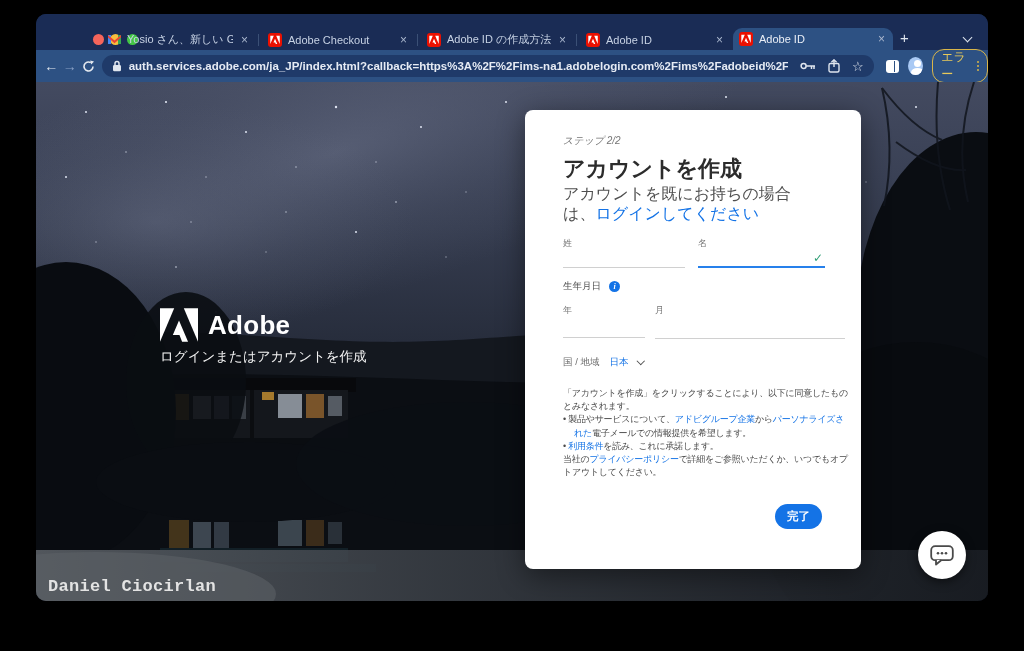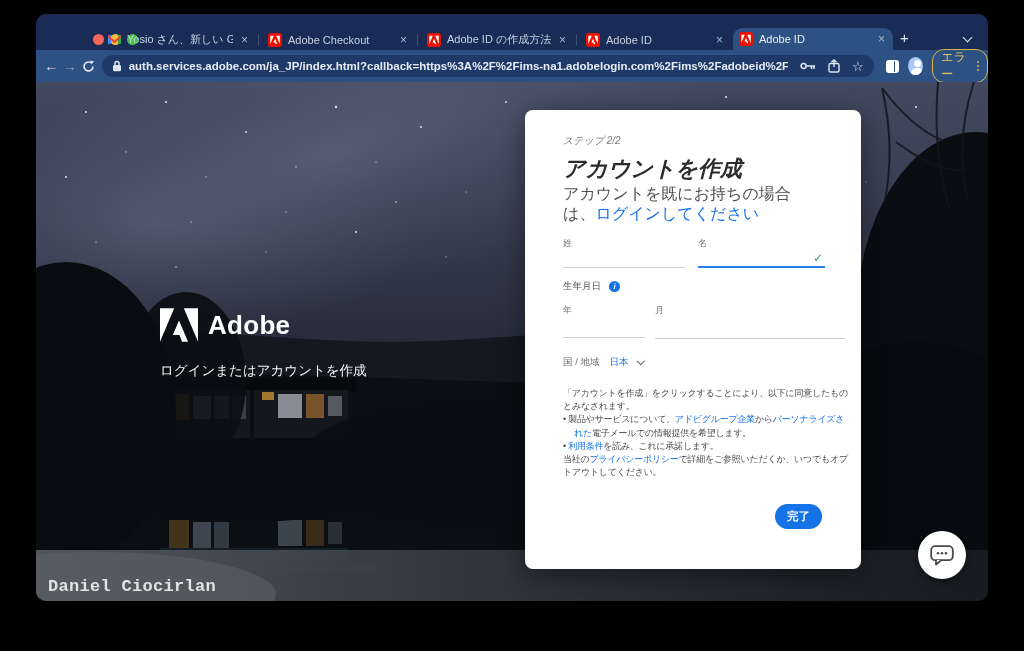--- a/index.html
+++ b/index.html
@@ -45,34 +45,34 @@
   .dots3 { display:flex; flex-direction:column; gap:1.8px; }
   .dots3 i { width:2.2px; height:2.2px; border-radius:50%; background:#d9b64a; }
 
   
   .content { position:relative; height:519px; background:#0a0d12; overflow:hidden; }
   .scene { position:absolute; left:0; top:0; width:952px; height:519px; }
 
   .brand { position:absolute; left:124px; top:226px; color:#fff;text-align:right; }
   .brandrow { display:flex; align-items:center; gap:10px; }
   .brandname { font-size:26px; font-weight:bold; letter-spacing:.3px; }
-  .tagline { margin-top:20px; font-size:13.5px; color:#f2f2f2; }
+  .tagline { margin-top:6px; font-size:13.5px; color:#f2f2f2; }
 
   .credit { position:absolute; left:12px; top:495px; font-family:Liberation Mono, monospace;
             font-weight:bold; font-size:17px; color:#e3e3e3; letter-spacing:.3px; }
 
   .chatbtn { position:absolute; left:882px; top:449px; width:48px; height:48px; border-radius:50%;
              background:#fff; display:flex; align-items:center; justify-content:center;
              box-shadow:0 3px 10px rgba(0,0,0,.5); }
 
   
   .card { position:absolute; left:489px; top:28px; width:336px; height:459px; background:#fff;
           border-radius:8px; box-shadow:0 6px 28px rgba(0,0,0,.45); font-family:"Liberation Sans","DejaVu Sans",sans-serif; }
   .step { position:absolute; left:38px; top:24px; font-size:10px; color:#767676;font-style:italic; }
-  .cardtitle { position:absolute; left:38px; top:44px; font-size:22px; font-weight:bold; color:#2c2c2c;font-style:italic; }
+  .cardtitle { position:absolute; left:38px; top:44px; font-size:22px; font-weight:bold; color:#2c2c2c; }
   .subtitle { position:absolute; left:38px; top:74px; width:260px; font-size:16px; line-height:20px; color:#4f4f4f; }
   a.link { color:#1473e6; text-decoration:none; cursor:pointer; }
   .flabel { position:absolute; font-size:9px; color:#767676; }
   .uline { position:absolute; height:1px; background:#d0d0d0; }
   .uline.focus { height:2px; background:#2680eb; }
   .check { position:absolute; left:288px; top:141px; font-size:12px; color:#2f9e75; }
   .dobrow { position:absolute; left:38px; top:170px; display:flex; align-items:center; gap:8px;
             font-size:9.5px; color:#505050; }
   .infoicon { width:11px; height:11px; border-radius:50%; background:#1473e6; color:#fff;
               font-size:8px; font-style:italic; font-weight:bold; display:flex; align-items:center;

